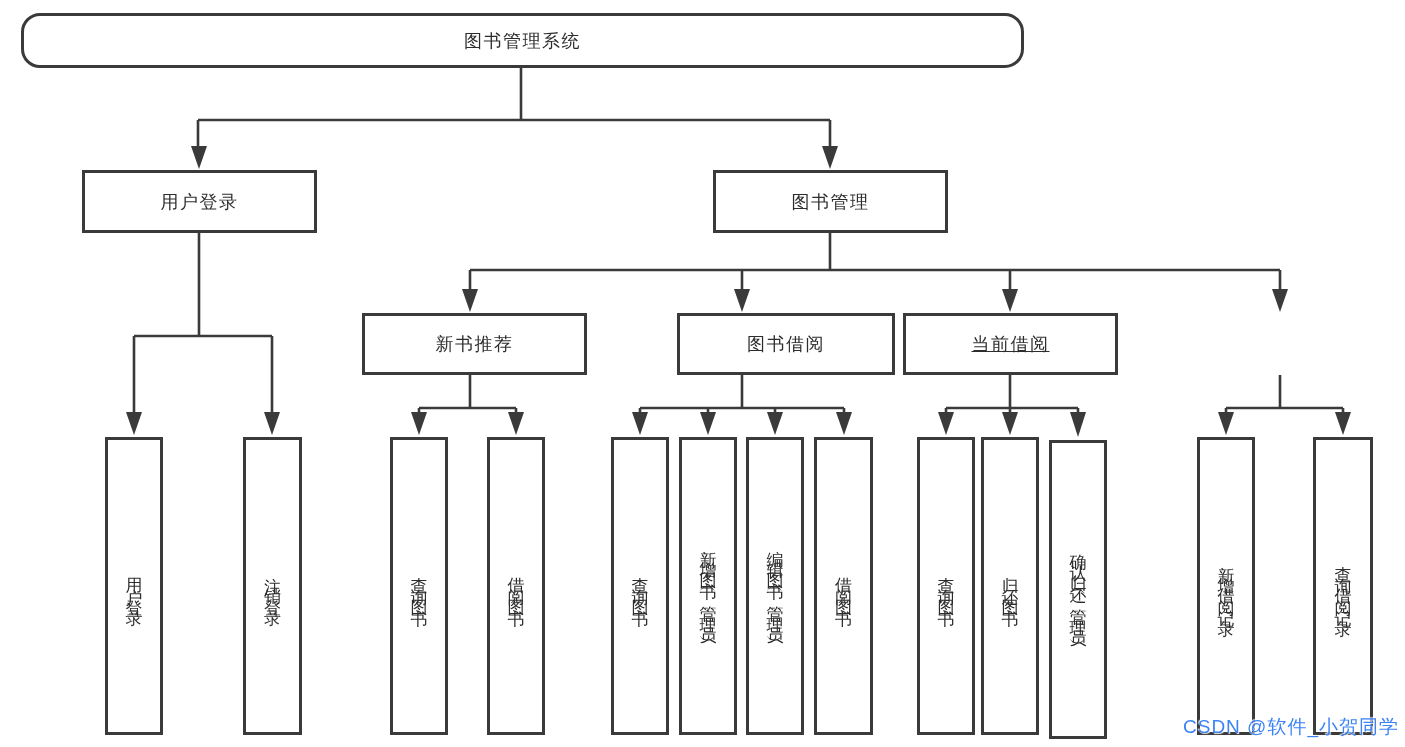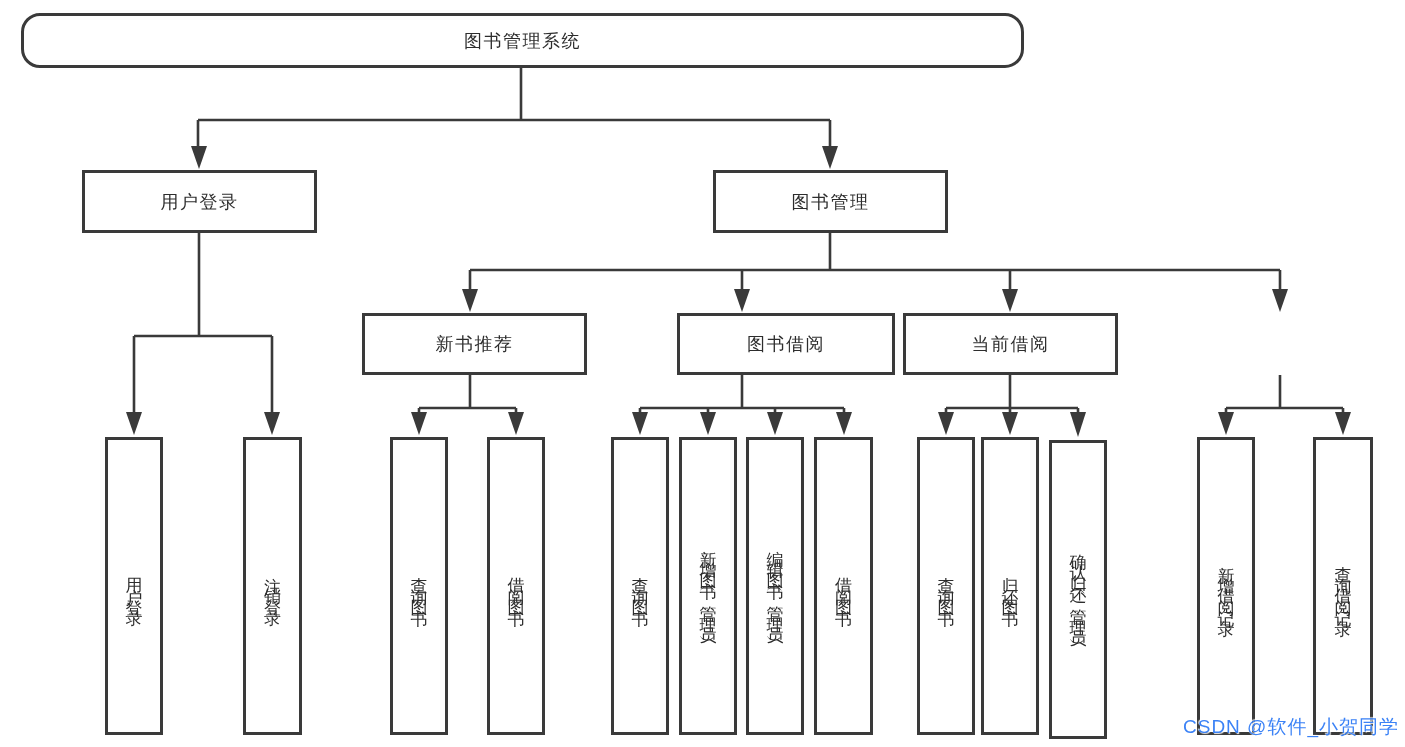--- a/index.html
+++ b/index.html
@@ -130,21 +130,21 @@
   <div class="box" style="left:713px; top:170px; width:235px; height:63px;">
     <span class="h-label">图书管理</span>
   </div>
 
   <div class="box" style="left:362px; top:313px; width:225px; height:62px;">
     <span class="h-label">新书推荐</span>
   </div>
   <div class="box" style="left:633px; top:313px; width:218px; height:62px;margin-left:44px;">
     <span class="h-label">图书借阅</span>
   </div>
-  <div class="box" style="left:903px; top:313px; width:215px; height:62px;">
+  <div class="box" style="left:903px; top:313px; width:215px; height:62px;text-decoration:underline;">
     <span class="h-label">当前借阅</span>
   </div>
 
   <div class="box v-box" style="left:105px; top:437px; width:58px; height:298px;">
     <span class="v-label">用户登录</span>
   </div>
   <div class="box v-box" style="left:243px; top:437px; width:59px; height:298px;">
     <span class="v-label">注销登录</span>
   </div>
 

